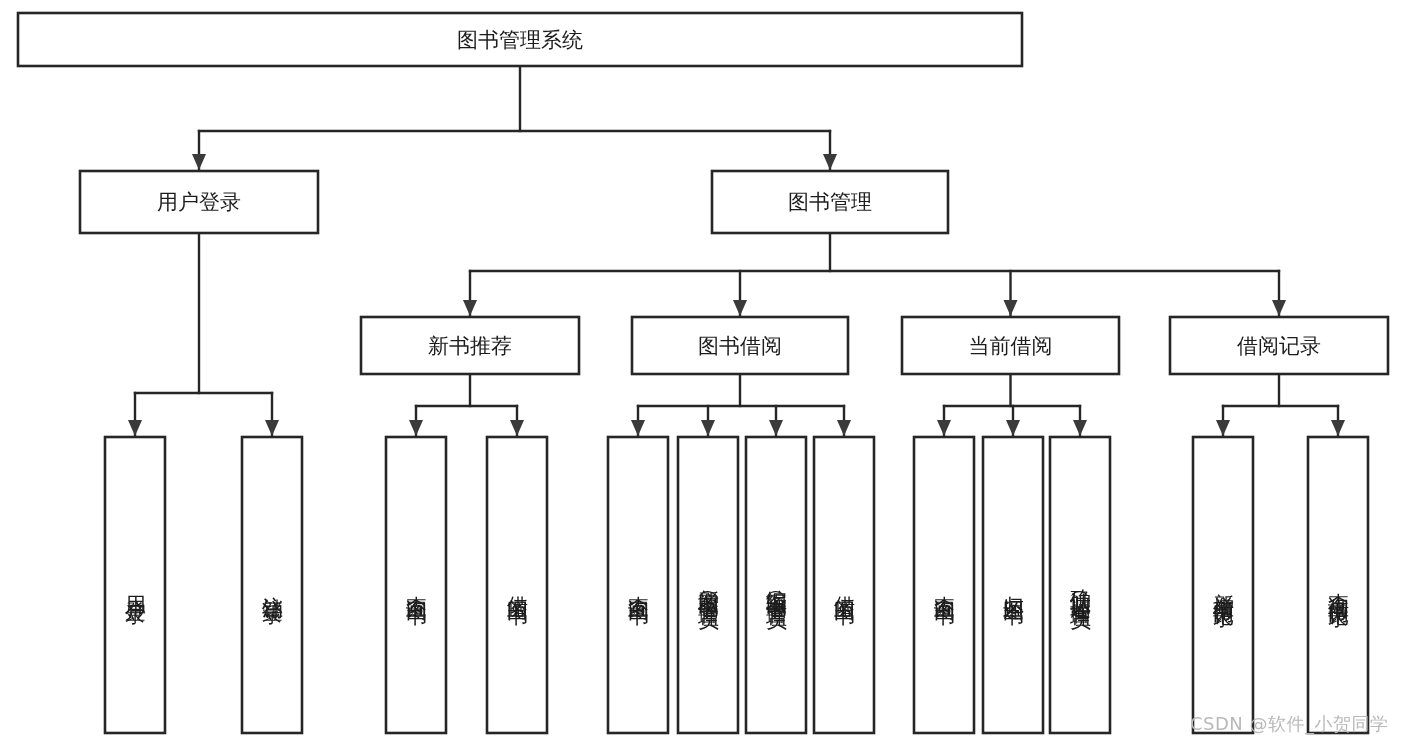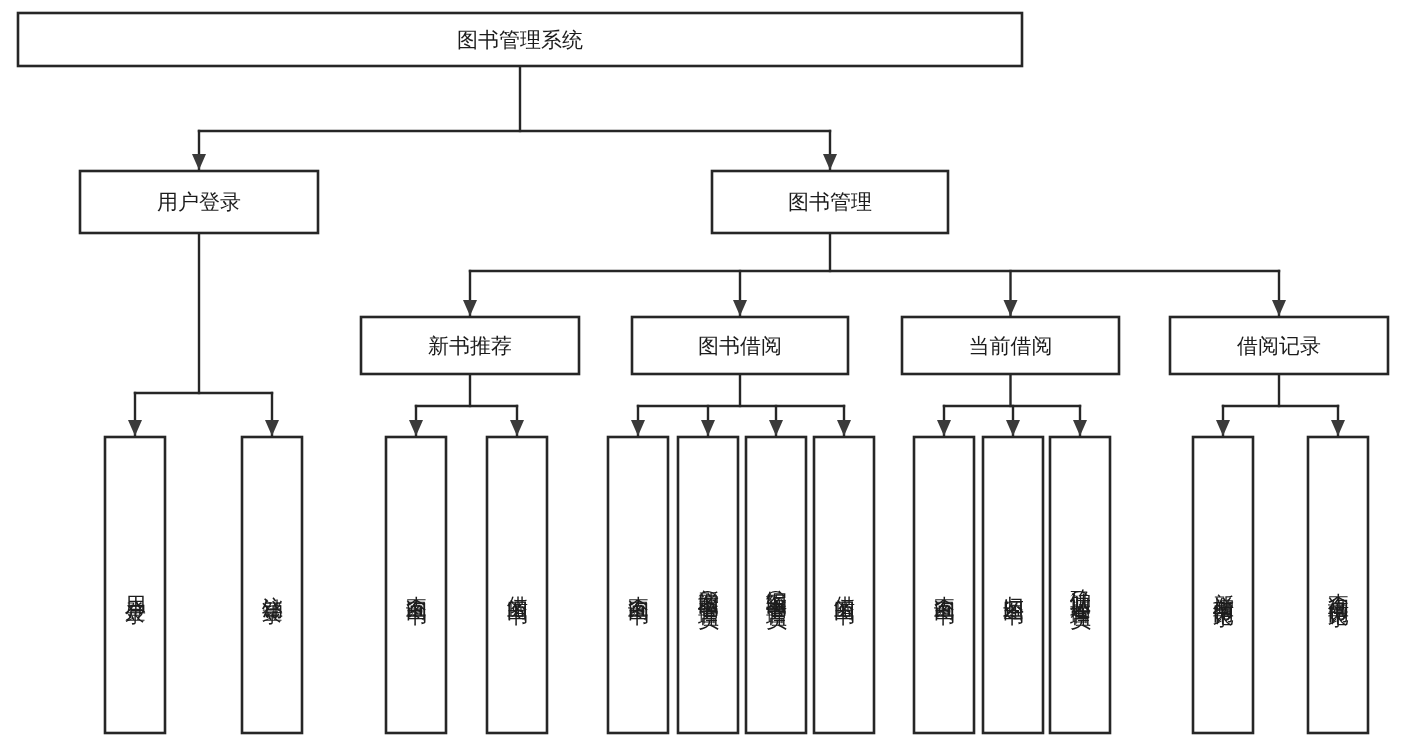--- a/index.html
+++ b/index.html
@@ -202,13 +202,14 @@
         <span class="leaf-label">确认归还（管理员）</span>
       </div>
       <div class="leaf-label-wrap" style="left: 1193px; top: 437px; width: 60px; height: 296px;">
         <span class="leaf-label">新增借阅记录</span>
       </div>
       <div class="leaf-label-wrap" style="left: 1308px; top: 437px; width: 60px; height: 296px;">
         <span class="leaf-label">查询借阅记录</span>
       </div>
     </div>
 
+  <div class="watermark" style="left: 1190px; top: 712px;">CSDN @软件_小贺同学</div>
 </div>
 
 </body></html>

